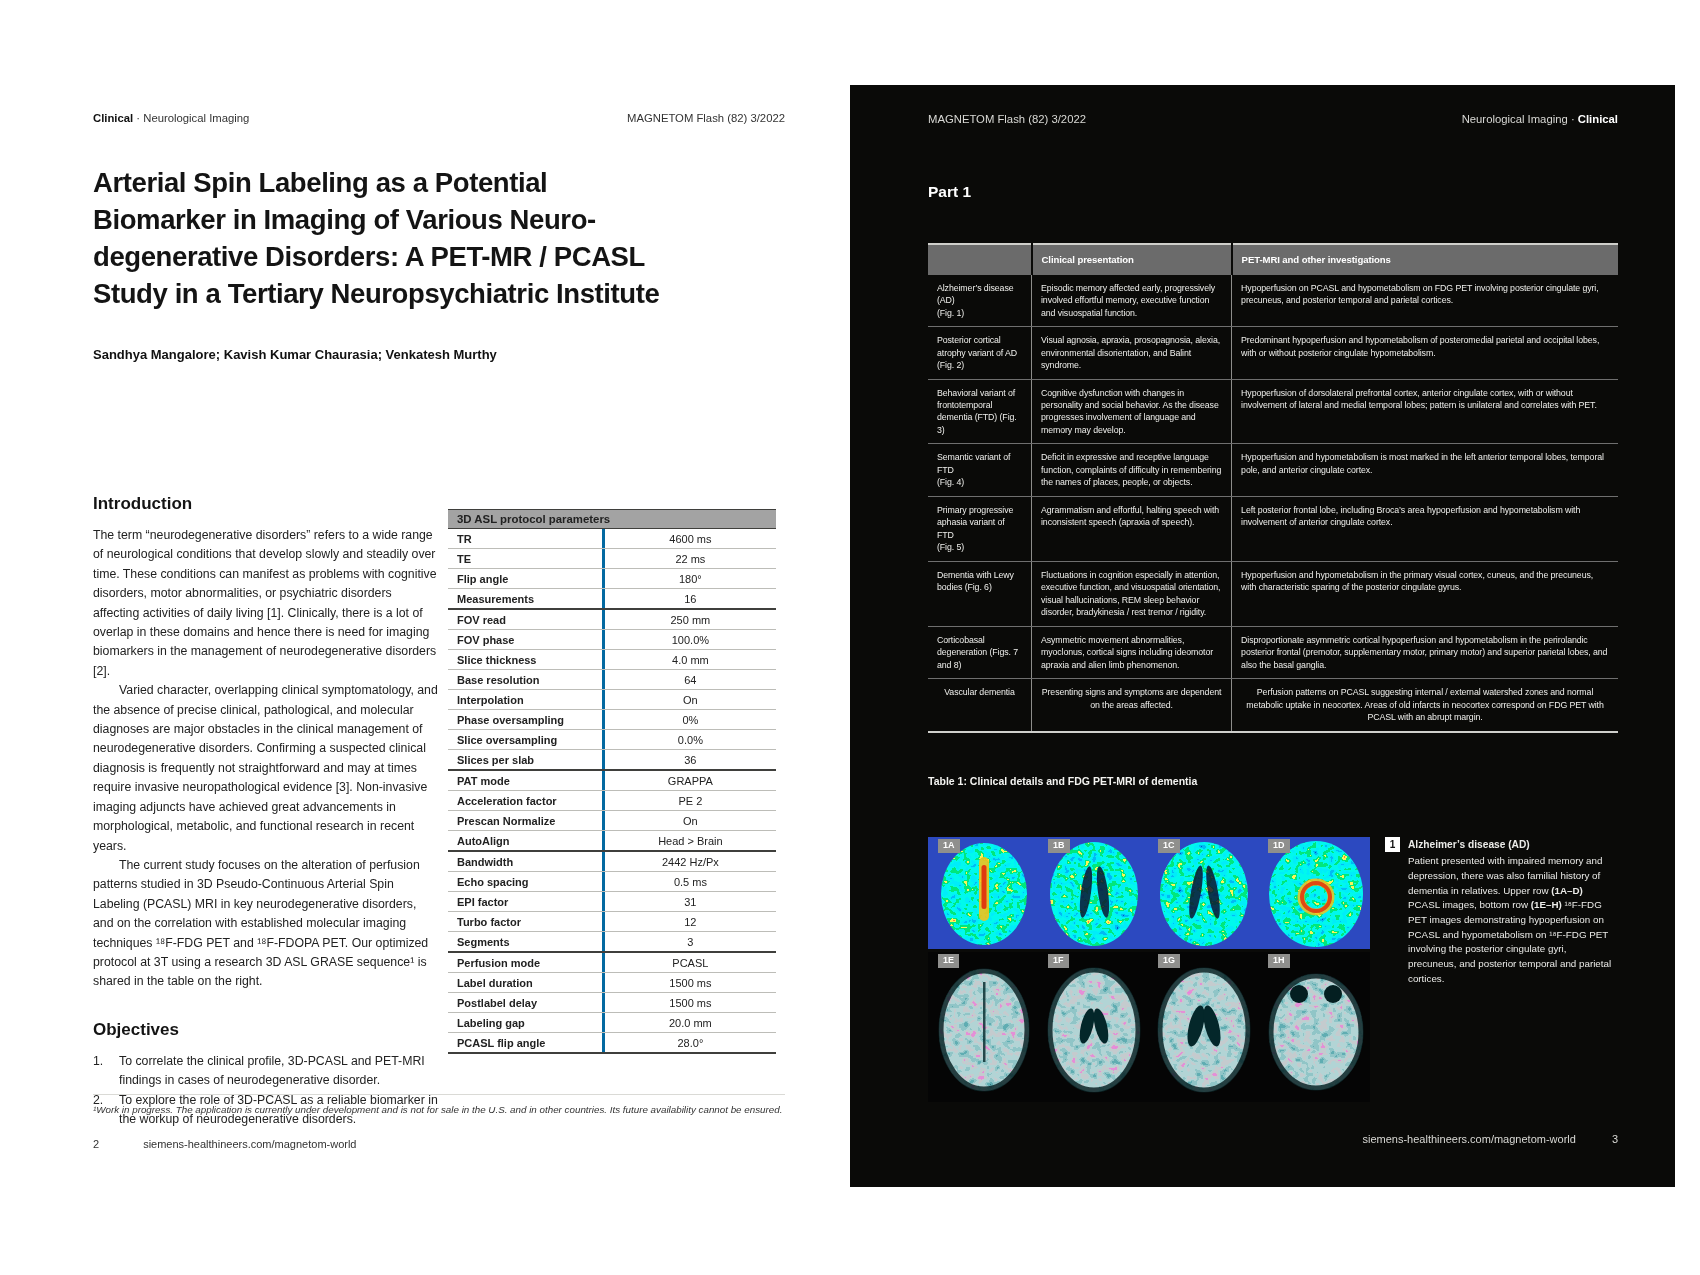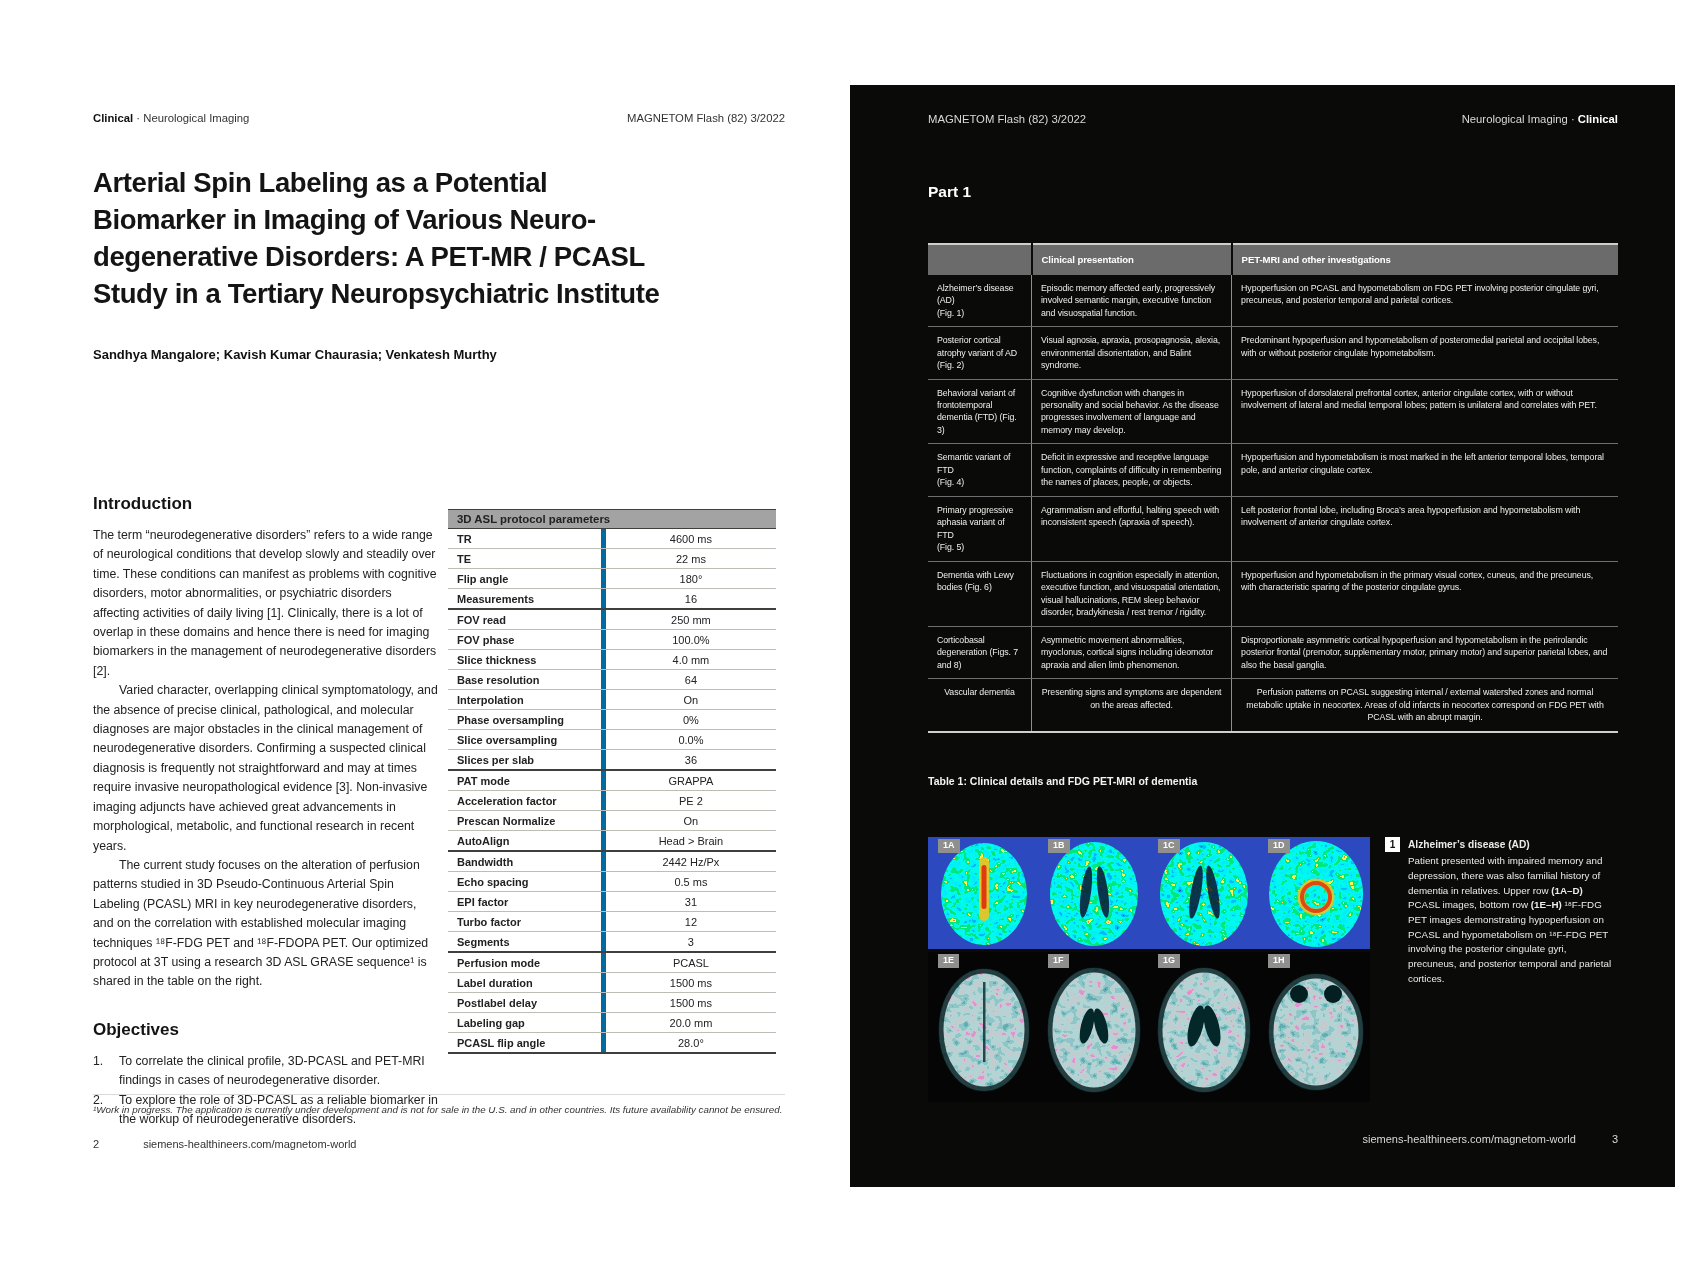--- a/index.html
+++ b/index.html
@@ -25,21 +25,21 @@
 
   
   .proto-table{position:absolute;left:448px;top:509px;width:328px;font-size:11px;color:#222;
                border-bottom:2px solid #3f3f3c;}
   .proto-header{background:#a3a3a3;font-weight:bold;font-size:11.4px;padding:3px 9px;
                 border-top:1px solid #3f3f3c;border-bottom:1px solid #3f3f3c;}
   .proto-row{display:flex;border-bottom:1px solid #bdbdb8;}
   .proto-row.group-end{border-bottom:2px solid #3f3f3c;}
   .proto-row:last-child{border-bottom:none;}
   .proto-label{width:47%;font-weight:bold;padding:3.5px 0 3.5px 9px;}
-  .proto-value{width:53%;text-align:center;border-left:5px solid #0369a1;padding:3.5px 4px;}
+  .proto-value{width:53%;text-align:center;border-left:3px solid #0369a1;padding:3.5px 4px;}
 
   .lp-footnote{position:absolute;left:93px;top:1094px;width:692px;font-size:9.8px;
                font-style:italic;color:#333;border-top:1px solid #dadad6;padding-top:9px;}
   .lp-footer{position:absolute;left:93px;top:1138px;display:flex;gap:44px;font-size:11px;color:#333;}
 
   
   .rp{position:absolute;left:850px;top:85px;width:825px;height:1102px;background:#0a0a08;color:#ececea;}
   .rp-header{position:absolute;left:78px;right:57px;top:28px;display:flex;
              justify-content:space-between;font-size:11.3px;color:#d9d9d5;}
   .rp-header b{color:#fff;}
@@ -267,21 +267,21 @@
         <tr>
           <th></th>
           <th>Clinical presentation</th>
           <th>PET-MRI and other investigations</th>
         </tr>
       </thead>
       <tbody>
           <tr>
             <td class="cond">Alzheimer’s disease (AD)
 (Fig. 1)</td>
-            <td>Episodic memory affected early, progressively involved semantic margin, executive function and visuospatial function.</td>
+            <td>Episodic memory affected early, progressively involved effortful memory, executive function and visuospatial function.</td>
             <td>Hypoperfusion on PCASL and hypometabolism on FDG PET involving posterior cingulate gyri, precuneus, and posterior temporal and parietal cortices.</td>
           </tr>
           <tr>
             <td class="cond">Posterior cortical atrophy variant of AD (Fig. 2)</td>
             <td>Visual agnosia, apraxia, prosopagnosia, alexia, environmental disorientation, and Balint syndrome.</td>
             <td>Predominant hypoperfusion and hypometabolism of posteromedial parietal and occipital lobes, with or without posterior cingulate hypometabolism.</td>
           </tr>
           <tr>
             <td class="cond">Behavioral variant of frontotemporal dementia (FTD) (Fig. 3)</td>
             <td>Cognitive dysfunction with changes in personality and social behavior. As the disease progresses involvement of language and memory may develop.</td>

